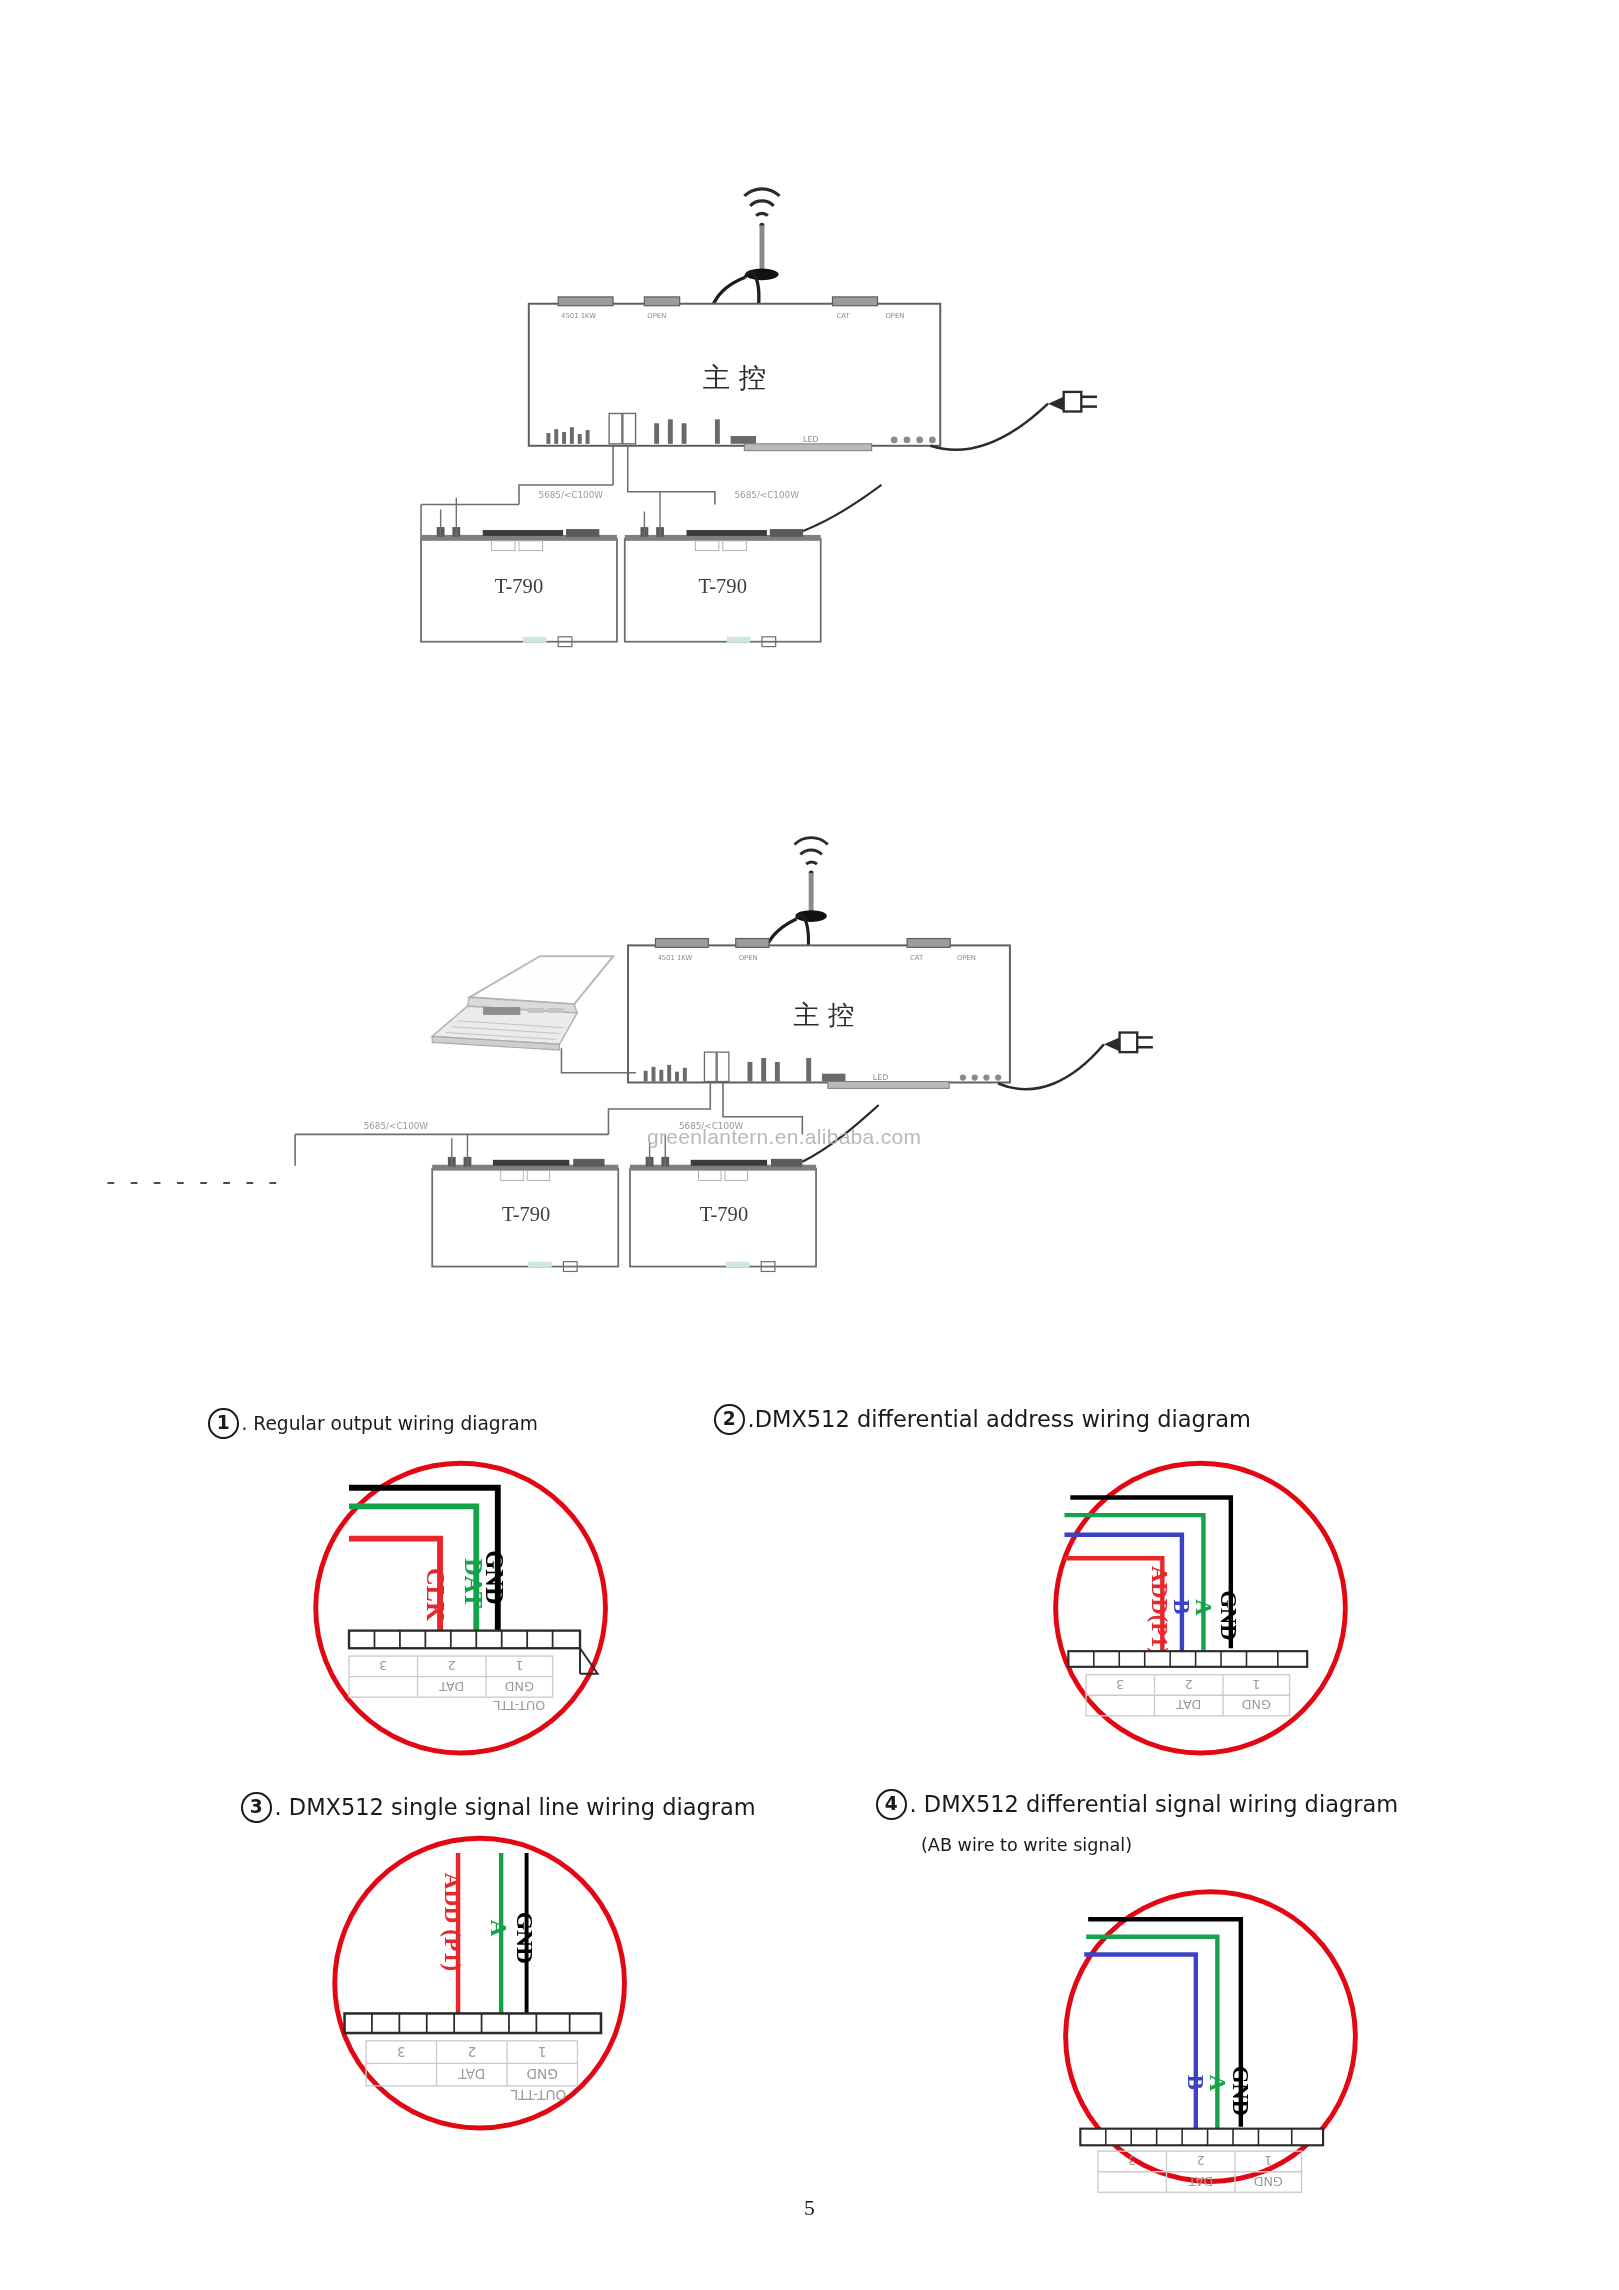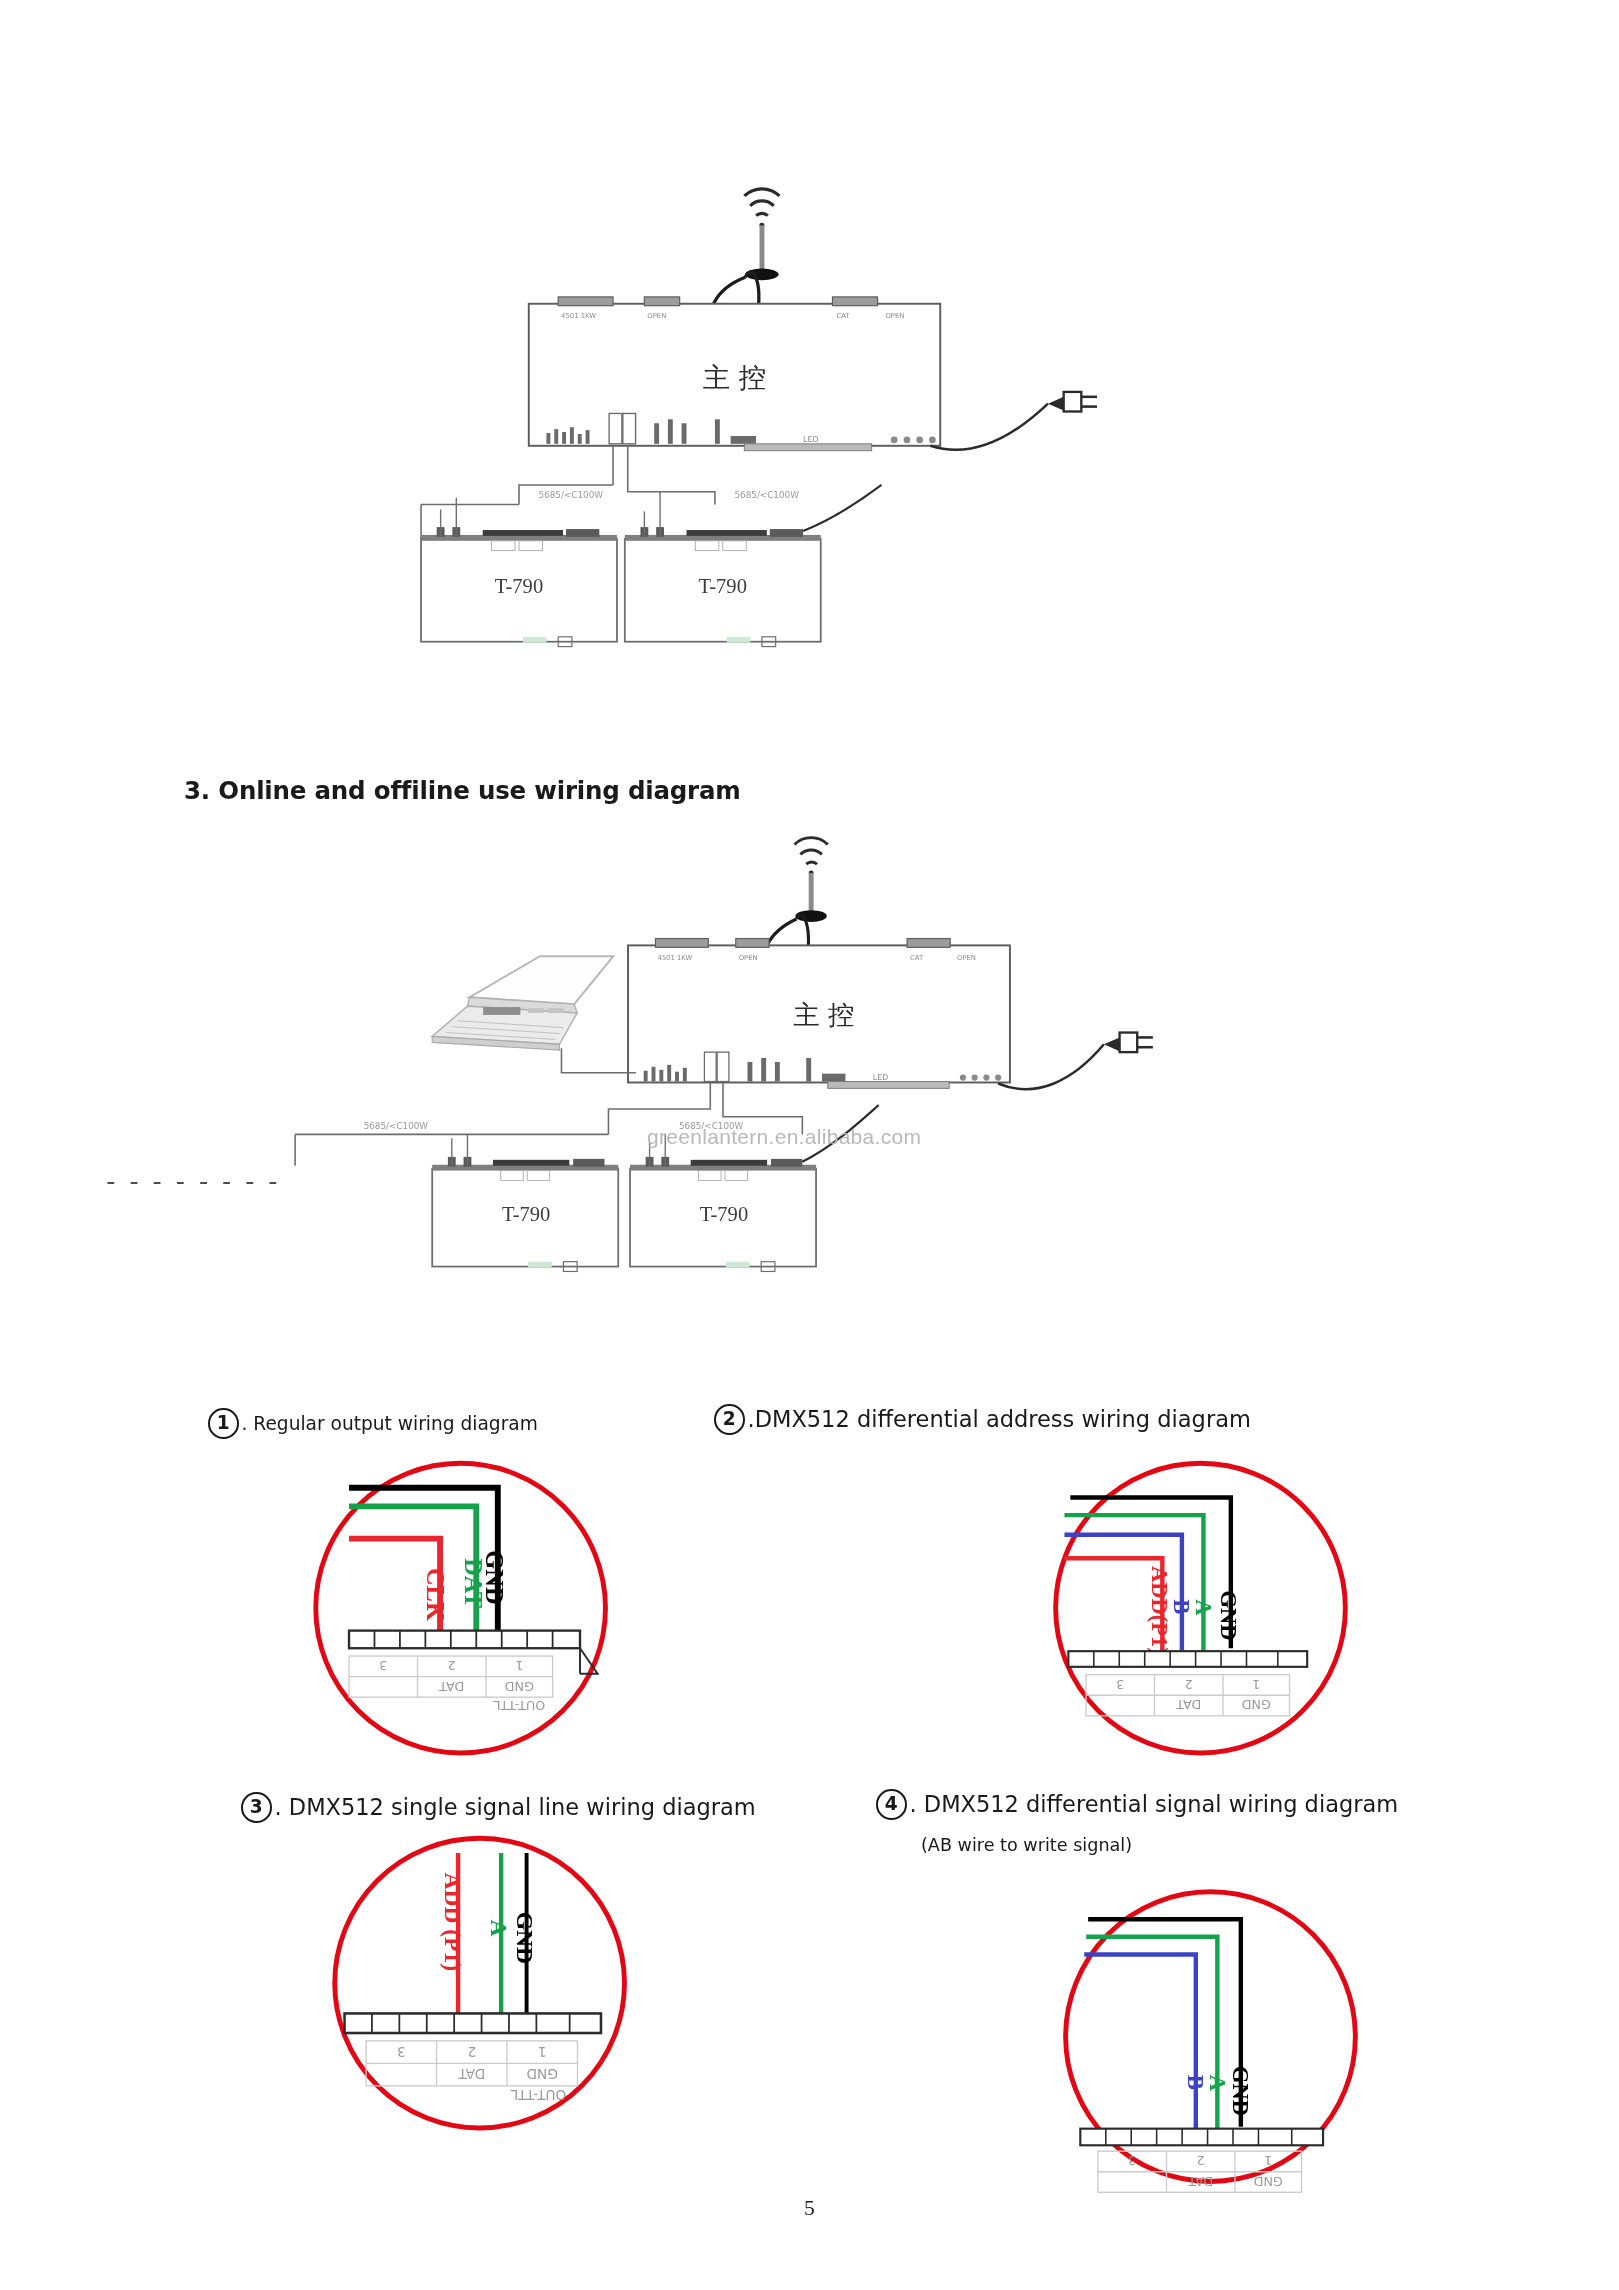--- a/index.html
+++ b/index.html
@@ -239,21 +239,20 @@
         </g>
         <text class="dev-label" x="308" y="455" font-size="21" text-anchor="middle">T-790</text>
         <rect x="312" y="500" width="24" height="6" fill="#cde8d6"></rect>
         <rect x="348" y="500" width="14" height="10" fill="none" stroke="#6d6d6d" stroke-width="1.2"></rect>
       </g>
 
       <path d="M390 392 C 420 380, 450 360, 470 345" stroke="#2b2b2b" stroke-width="2.2" fill="none"></path>
     </svg>
   </div>
 
-  <div class="section-heading" id="heading-3">3. Online and offiline use wiring diagram</div>
 
   <div class="diagram" id="online-diagram" style="left:412px; top:823px;">
     <svg width="765" height="470" viewBox="0 0 780 480">
 
       <g stroke="#2b2b2b" fill="none">
         <path d="M390 22 a24 24 0 0 1 34 0" stroke-width="3"></path>
         <path d="M396 32 a16 16 0 0 1 22 0" stroke-width="3"></path>
         <path d="M402 42 a8 8 0 0 1 11 0" stroke-width="3"></path>
         <circle cx="407" cy="51" r="2.5" fill="#2b2b2b" stroke="none"></circle>
         <line x1="407" y1="51" x2="407" y2="92" stroke="#8a8a8a" stroke-width="5"></line>

